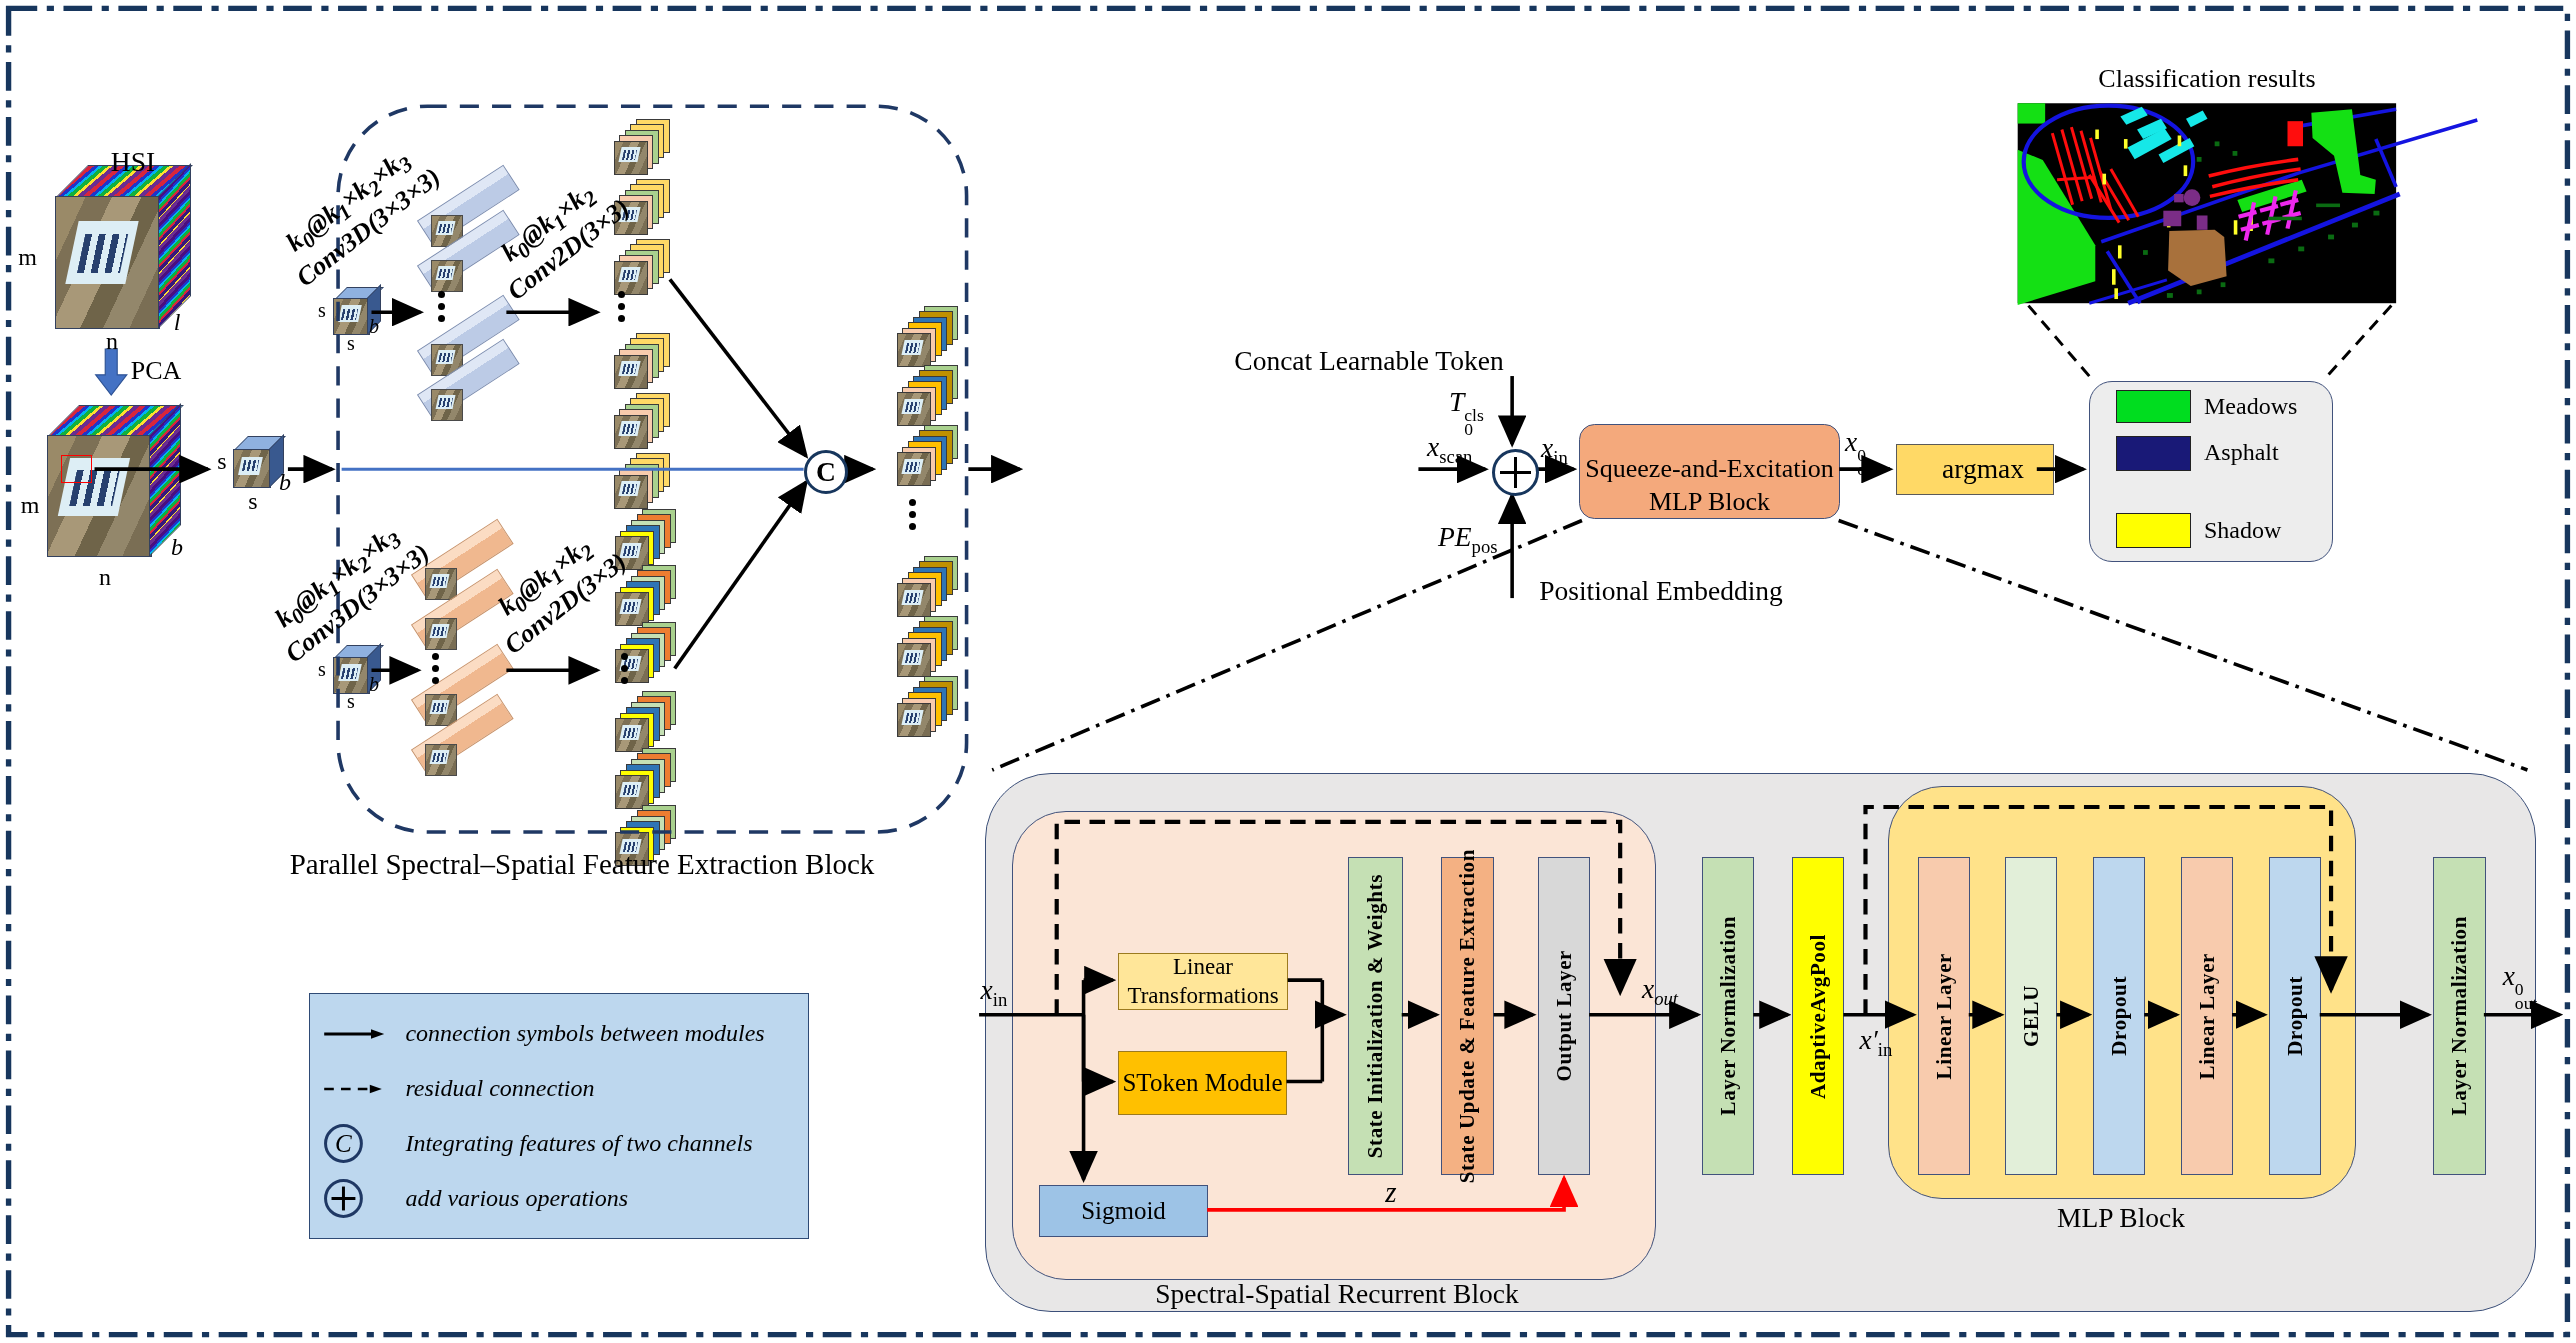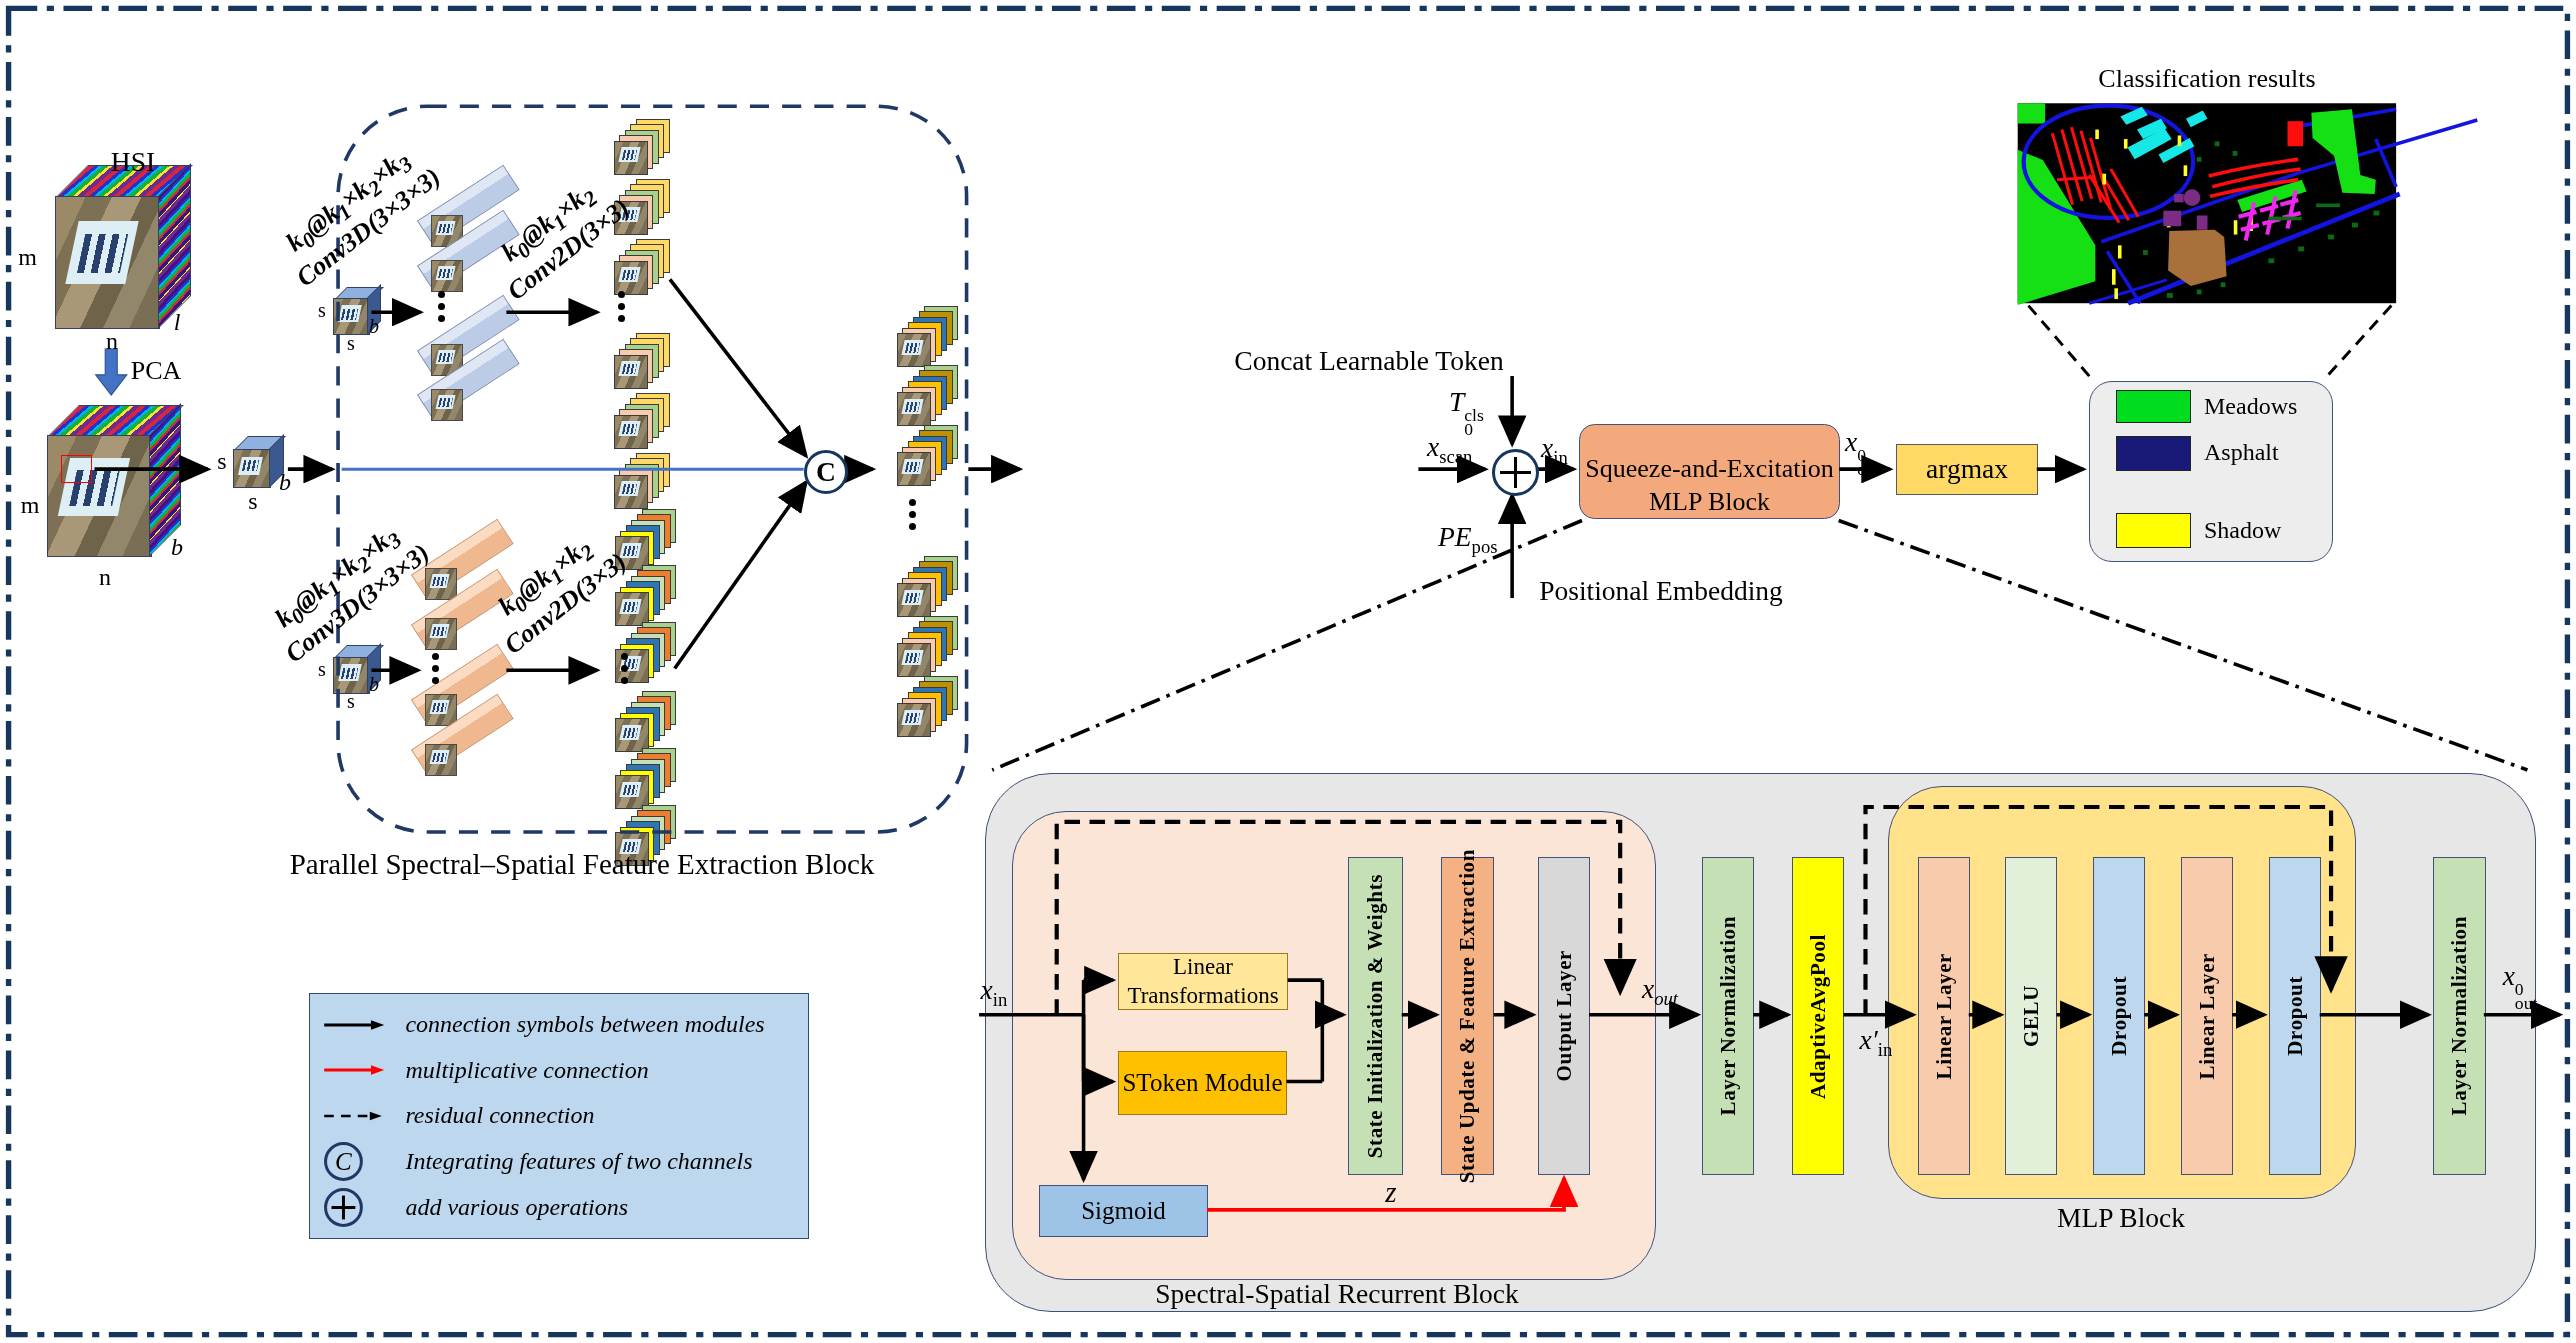--- a/index.html
+++ b/index.html
@@ -438,21 +438,21 @@
     <span>C</span>
   </div>
   <div class="opcircle plus" style="left:1492px;top:449px;width:41px;height:41px;z-index:6;"></div>
 
   <div class="rbox" style="left:1579px;top:424px;width:259px;height:93px;background:#f4a97c;border-radius:15.5px;font-size:26px;z-index:4;align-items:flex-end;">
     <div>
         <div>Squeeze-and-Excitation</div>
          <div>MLP Block</div>
       </div>
   </div>
-  <div class="rbox" style="left:1896px;top:444px;width:140px;height:49px;background:#ffd966;border:1.2px solid #5a5a5a;font-size:27.5px;z-index:4;">
+  <div class="rbox" style="left:1896px;top:444px;width:140px;height:49px;background:#ffd966;border:1.2px solid #5a5a5a;font-size:27.5px;z-index:4;padding-left:16px;">
     <span>argmax</span>
   </div>
 
   <div class="abs" style="left:2089px;top:381px;width:242px;height:179px;background:#ededed;border:1.2px solid #41527c;border-radius:23px;z-index:4;"></div>
   <div class="abs" style="left: 2116px; top: 390px; width: 73px; height: 31px; border: 1.2px solid rgb(34, 34, 34); z-index: 5; background: rgb(0, 221, 31);"></div>
   <div class="abs" style="left: 2116px; top: 436px; width: 73px; height: 33px; border: 1.2px solid rgb(34, 34, 34); z-index: 5; background: rgb(25, 25, 119);"></div>
   <div class="abs" style="left: 2116px; top: 513px; width: 73px; height: 33px; border: 1.2px solid rgb(34, 34, 34); z-index: 5; background: rgb(255, 255, 0);"></div>
   <div class="txt" style="left:2204px;top:393px;font-size:24px;z-index:5;">Meadows</div>
   <div class="txt" style="left:2204px;top:439px;font-size:24px;z-index:5;">Asphalt</div>
   <div class="txt" style="left:2204px;top:517px;font-size:24px;z-index:5;">Shadow</div>
@@ -522,29 +522,20 @@
         <svg width="66" height="24" viewBox="0 0 110 40">
             <line x1="2" y1="20" x2="80" y2="20" stroke="#000" stroke-width="5"></line>
             <polygon points="80,12 102,20 80,28" fill="#000"></polygon>
           </svg>
         </span>
       <span class="leg-label">connection symbols between modules</span>
     </div>
     <div class="leg-row">
       <span class="leg-sym">
         <svg width="66" height="24" viewBox="0 0 110 40">
-            <line x1="2" y1="20" x2="80" y2="20" stroke="#ff0000" stroke-width="5"></line>
-            <polygon points="80,12 102,20 80,28" fill="#ff0000"></polygon>
-          </svg>
-        </span>
-      <span class="leg-label">multiplicative connection</span>
-    </div>
-    <div class="leg-row">
-      <span class="leg-sym">
-        <svg width="66" height="24" viewBox="0 0 110 40">
             <line x1="2" y1="20" x2="78" y2="20" stroke="#000" stroke-width="4" stroke-dasharray="16 12"></line>
             <polygon points="78,13 98,20 78,27" fill="#000"></polygon>
           </svg>
         </span>
       <span class="leg-label">residual connection</span>
     </div>
     <div class="leg-row">
       <span class="leg-sym">
         <svg width="66" height="43" viewBox="0 0 110 72">
             <circle cx="34" cy="36" r="30" fill="none" stroke="#1f3864" stroke-width="5"></circle>

